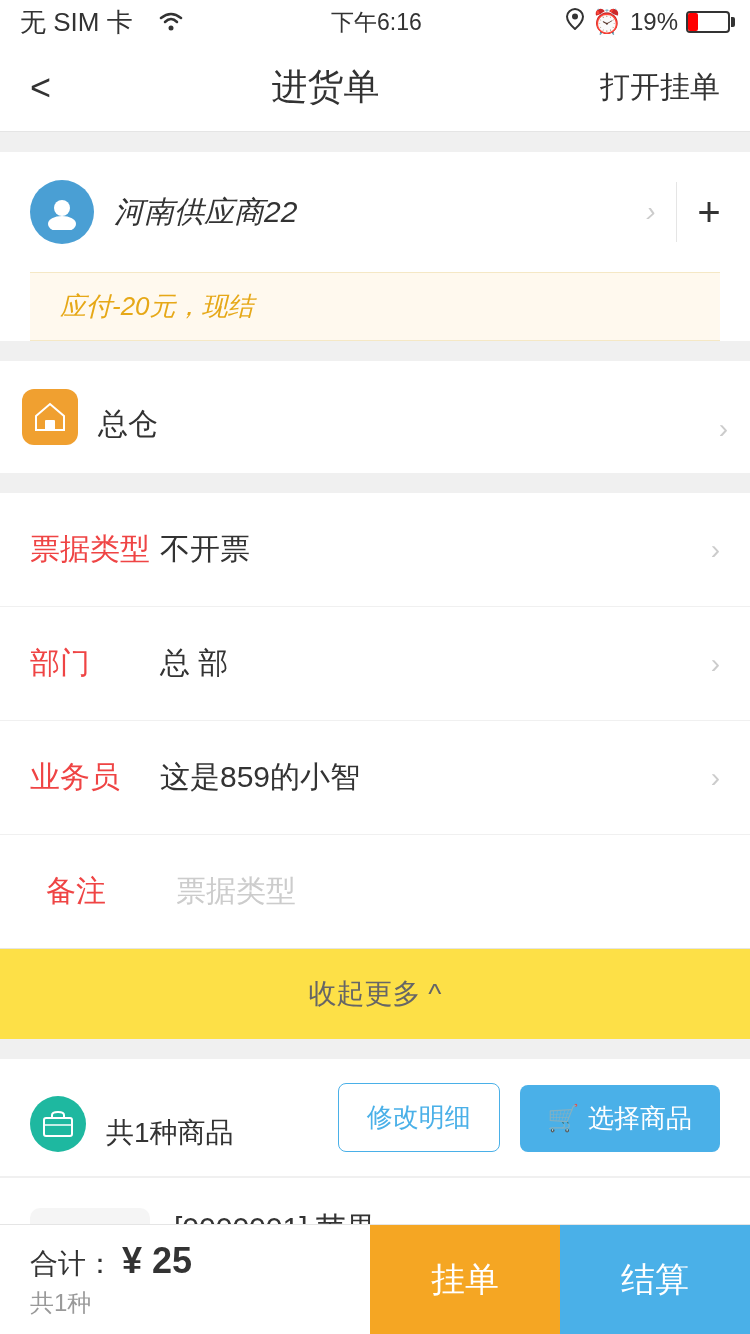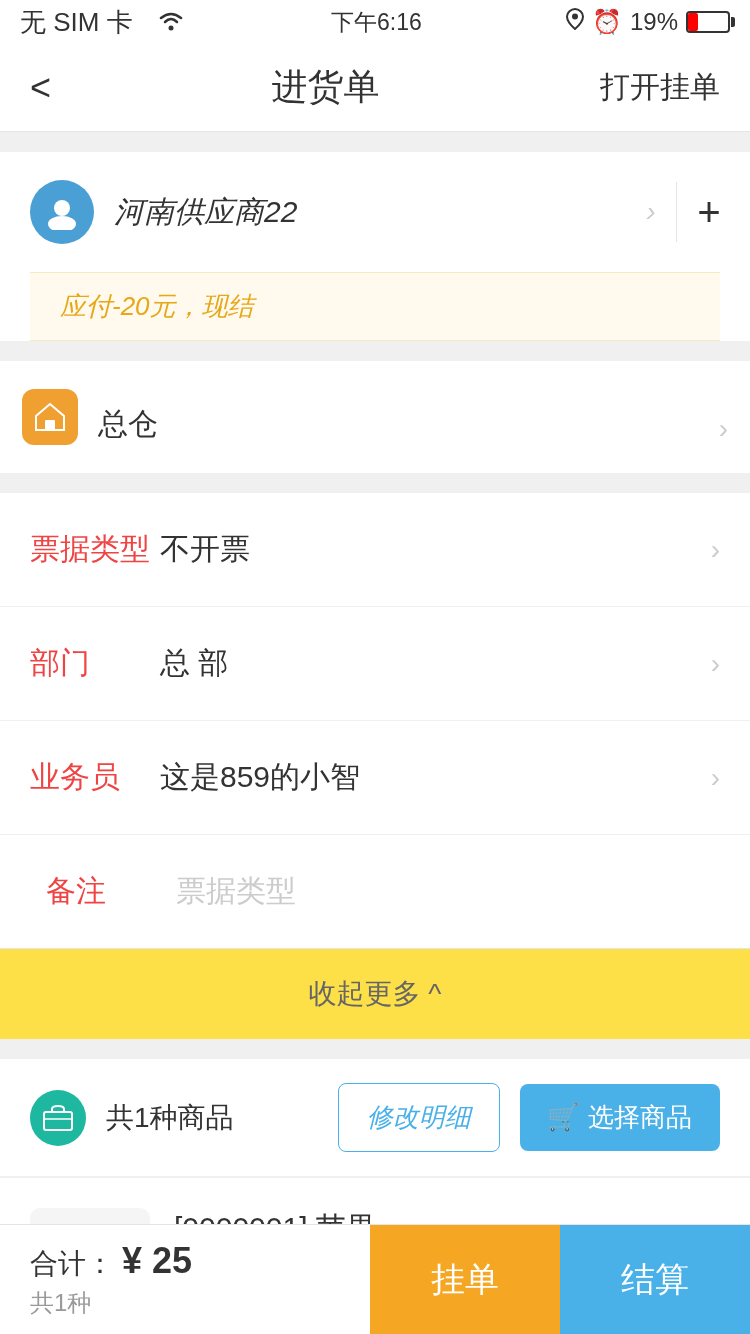--- a/index.html
+++ b/index.html
@@ -190,21 +190,21 @@
       padding: 26px 0;
       font-size: 28px;
       color: #666;
       border-top: 1px solid #e5e5e5;
     }
 
     
     .product-header {
       background: #fff;
       display: flex;
-      align-items: center;
+      align-items: flex-end;
       padding: 24px 30px;
       margin-top: 20px;
       gap: 20px;
     }
     .product-count-icon {
       width: 56px; height: 56px;
       border-radius: 50%;
       background: #1eb8a0;
       display: flex;
       align-items: center;
@@ -218,21 +218,20 @@
       font-size: 28px;
       color: #333;
     }
     .btn-outline {
       border: 1.5px solid #4ab0e8;
       color: #4ab0e8;
       background: #fff;
       padding: 16px 28px;
       border-radius: 8px;
       font-size: 26px;
-      font-style: italic;
     }
     .btn-blue {
       background: #4ab0e8;
       color: #fff;
       border: none;
       padding: 16px 28px;
       border-radius: 8px;
       font-size: 26px;
       display: flex;
       align-items: center;

